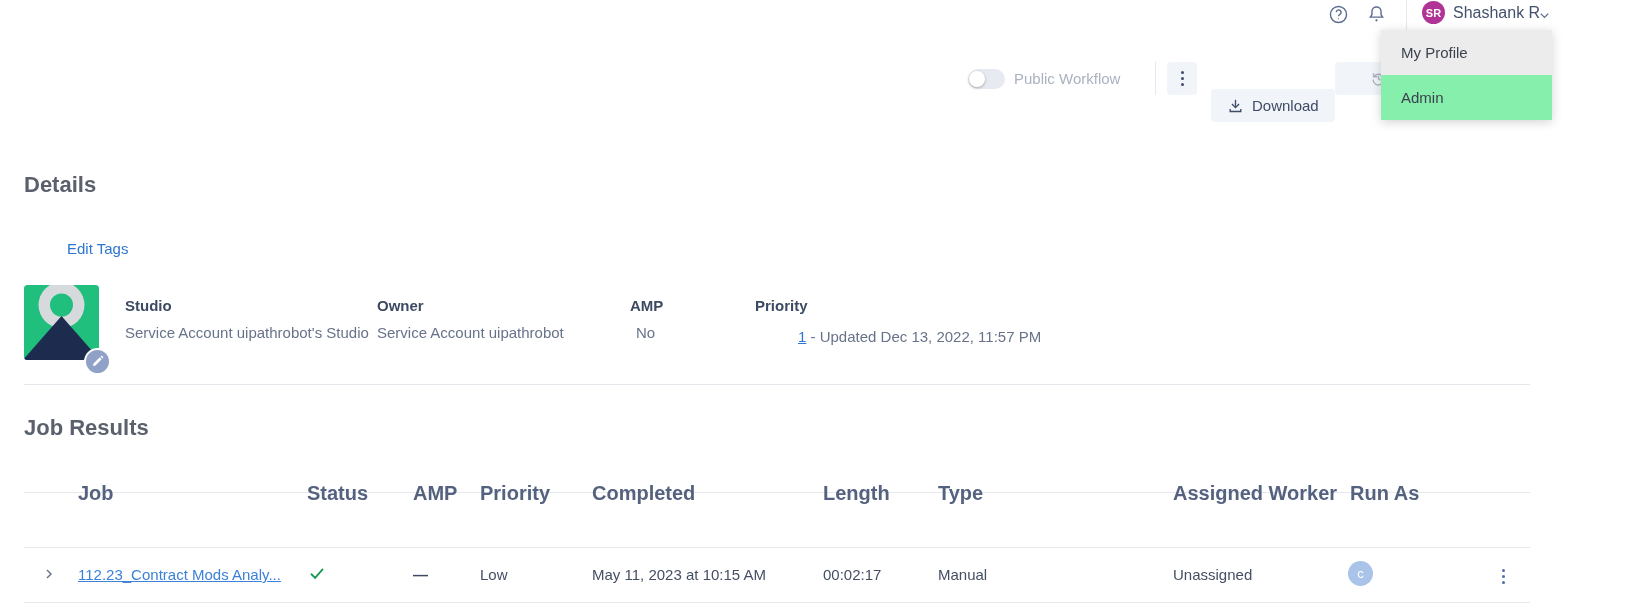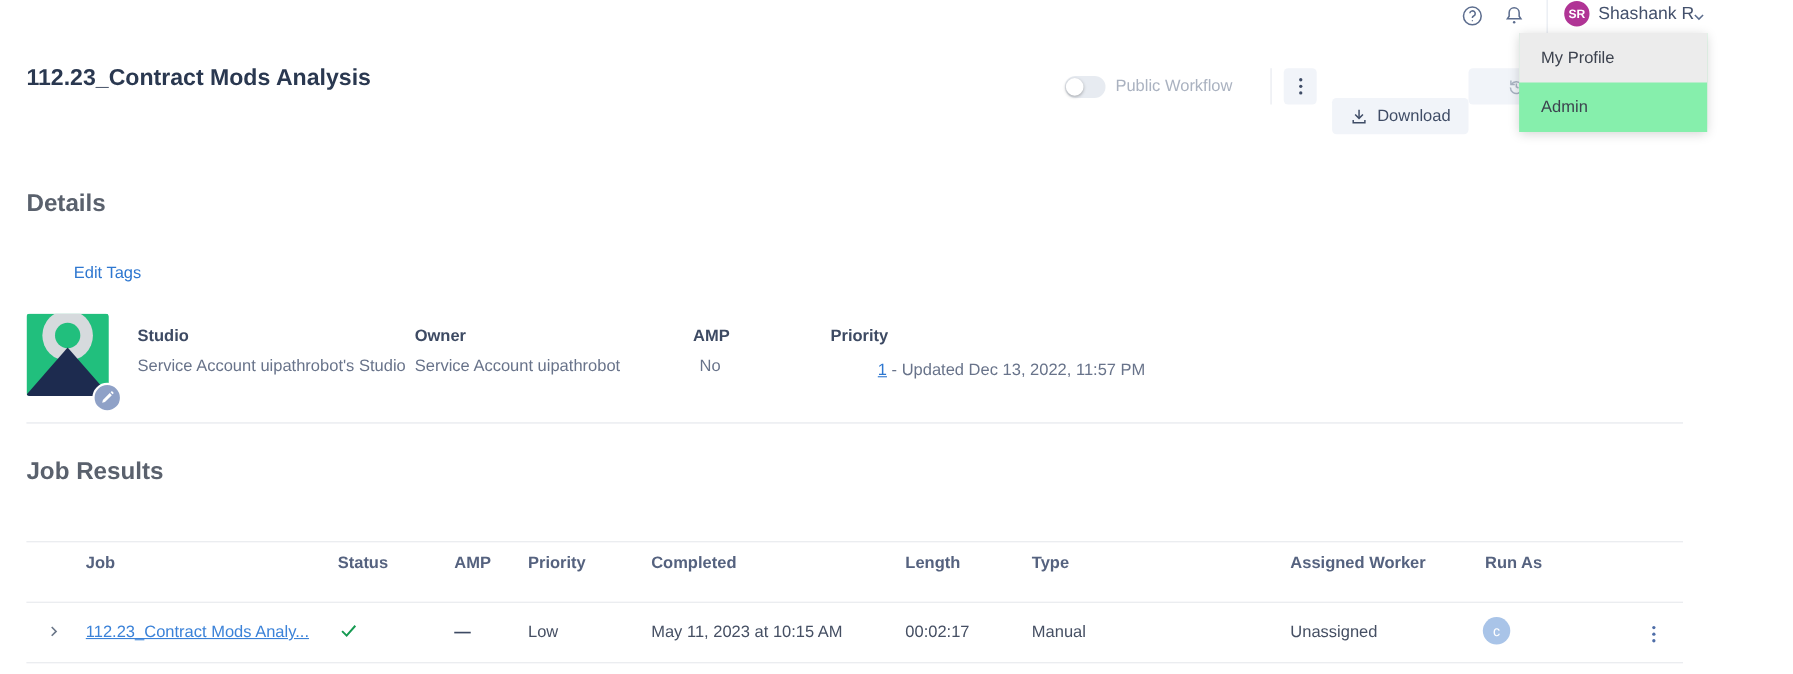--- a/index.html
+++ b/index.html
@@ -65,21 +65,21 @@
   .fl-amp { left:630px; } .fv-amp { left:636px; }
   .fl-pub { left:755px; } .fv-pub { left:755px; top:328px; }
   .fv-pub a { text-decoration:underline; }
   .details-divider { position:absolute; left:24px; top:384px; width:1506px; height:1px; background:#e3e6eb; }
 
   
   .t-line { position:absolute; left:24px; width:1506px; height:1px; background:#e6e9ed; }
   .t-line-top { top:492px; }
   .t-line-mid { top:547px; }
   .t-line-bot { top:602px; }
-  .th { position:absolute; top:503px; font-size:15px; font-weight:bold; color:#55627f; }
+  .th { position:absolute; top:482px; font-size:20px; font-weight:bold; color:#55627f; }
   .td { position:absolute; top:566px; font-size:15px; color:#454f63; }
   .c-job { left:78px; } .c-status { left:307px; } .c-amp { left:413px; } .c-priority { left:480px; }
   .c-completed { left:592px; } .c-length { left:823px; } .c-type { left:938px; }
   .c-worker { left:1173px; } .c-runas { left:1350px; }
   .row-expander { position:absolute; left:41px; top:566px; width:16px; height:16px; cursor:pointer; }
   .job-link { text-decoration:underline; color:#3b82d8; cursor:pointer; }
   .status-check { position:absolute; left:308px; top:564px; width:18px; height:18px; }
   .amp-dash { font-weight:bold; color:#3d4a63; }
   .runas-avatar { position:absolute; left:1348px; top:561px; width:25px; height:25px; border-radius:50%;
     background:#a9c4e8; color:#fff; font-size:13px; display:flex; align-items:center; justify-content:center; }
@@ -108,21 +108,20 @@
   </span>
   <div class="tb-divider"></div>
   <div class="tb-avatar">SR</div>
   <div class="tb-username">Shashank R</div>
   <span class="tb-chevron">
     <svg viewBox="0 0 24 24" fill="none" stroke="#5c6d8e" stroke-width="2.2" width="15" height="15">
         <polyline points="6,9 12,15 18,9"></polyline>
       </svg>
   </span>
 
-  <h1 class="page-title">112.23_Contract Mods Analysis</h1>
 
   <div class="toggle">
       <span class="knob"></span>
     </div>
   <span class="toggle-label">Public Workflow</span>
   <div class="hdr-vdivider"></div>
 
   <button class="btn btn-kebab" aria-label="more">
     <i></i>
       <i></i>

